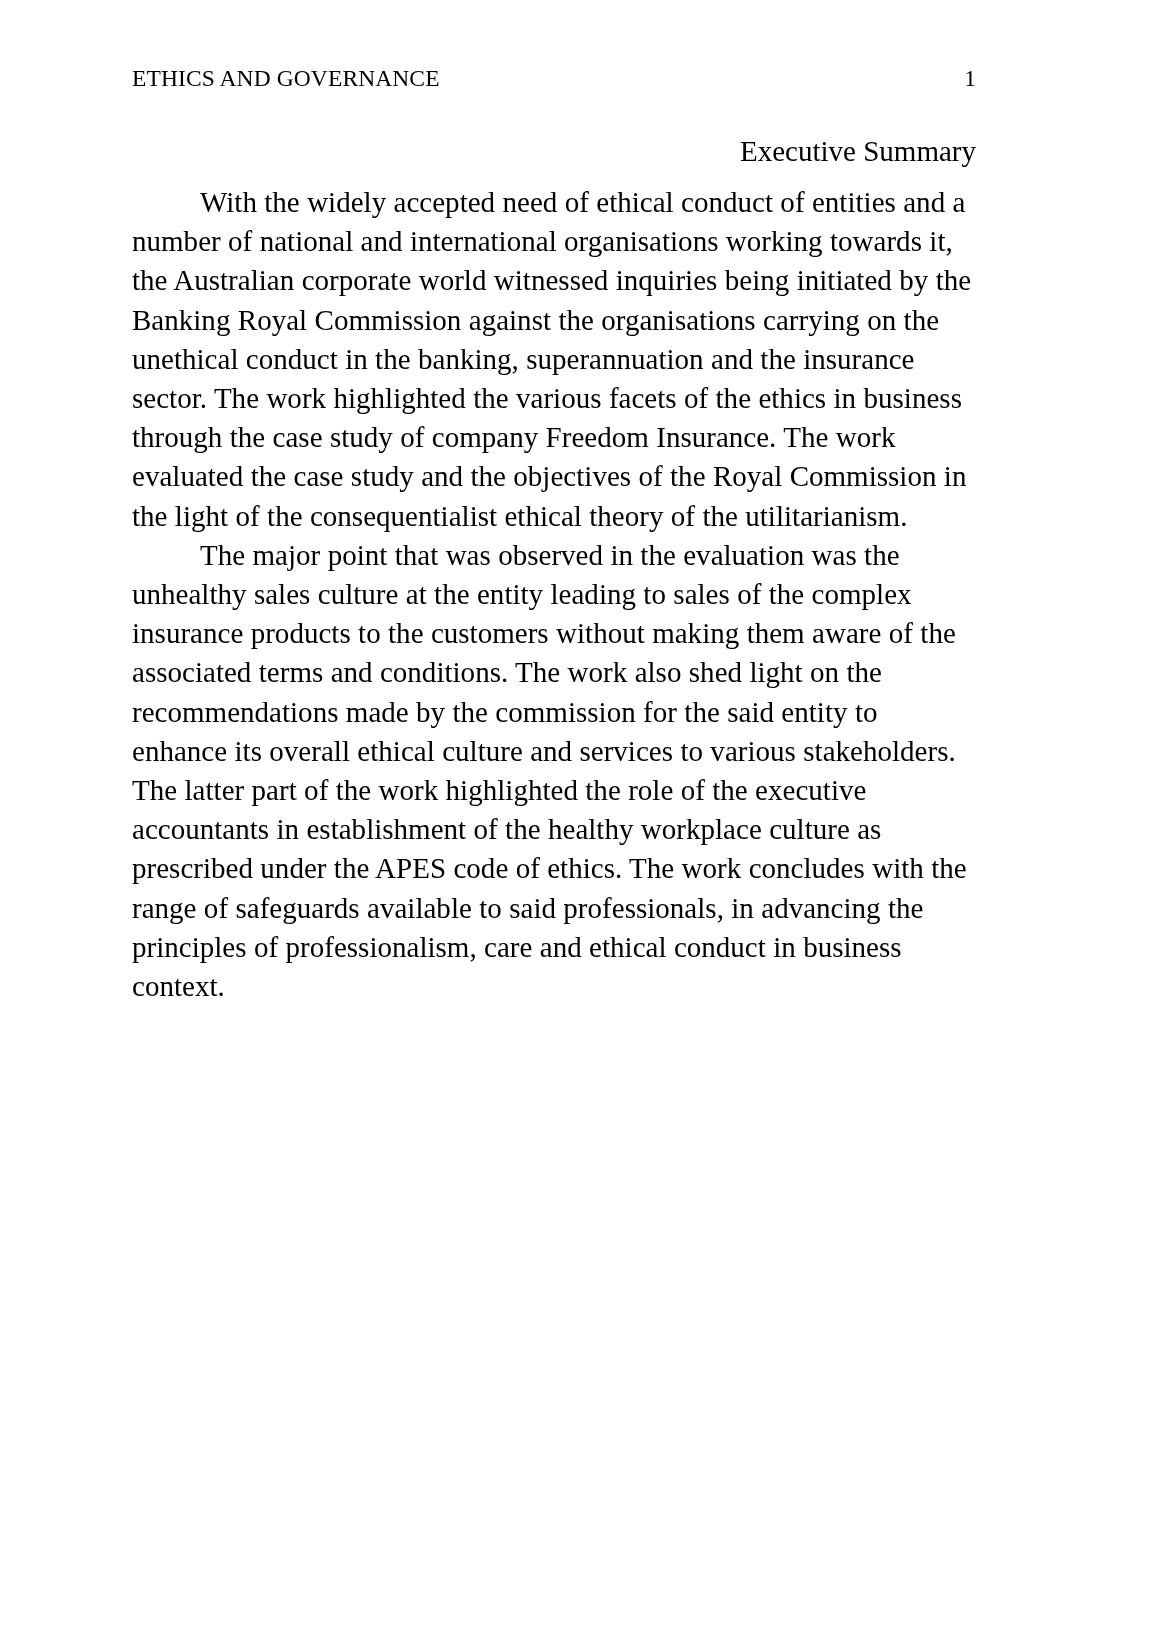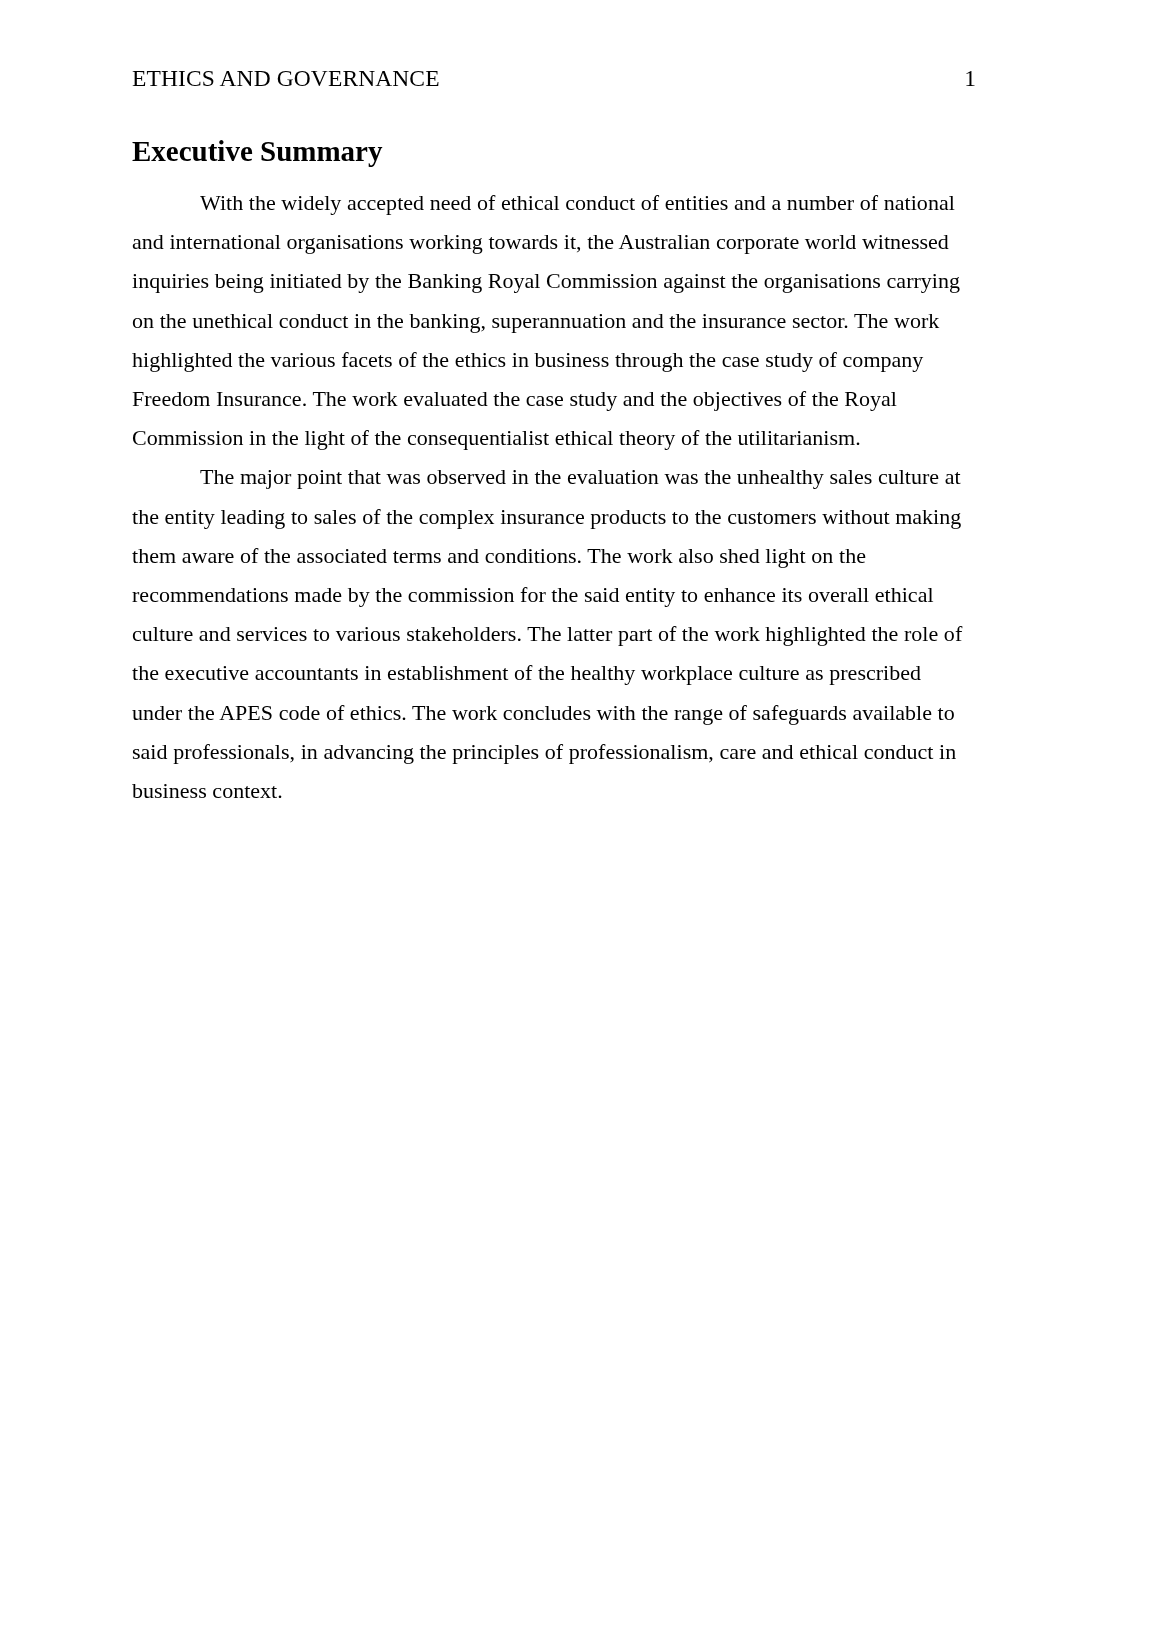--- a/index.html
+++ b/index.html
@@ -48,38 +48,38 @@
   .running-head-pageno {
     white-space: nowrap;
   }
 
   
   .doc-title {
     position: absolute;
     left: 0;
     top: 132px;
     width: 844px;
-    text-align: left;
+    text-align: right;
     font-size: 29px;
     line-height: 1.35;
-    font-weight: bold;
+    font-weight: normal;
     margin: 0;
   }
 
   
   .body-block {
     position: absolute;
     left: 0;
     top: 183px;
     width: 844px;
   }
 
   .body-par {
     margin: 0;
-    font-size: 22px;
+    font-size: 29px;
     line-height: 39.2px;
     text-align: left;
     text-indent: 68px;
     letter-spacing: 0.02px;
     word-spacing: 0.1px;
   }
 
   .body-par + .body-par {
   }
 </style>

